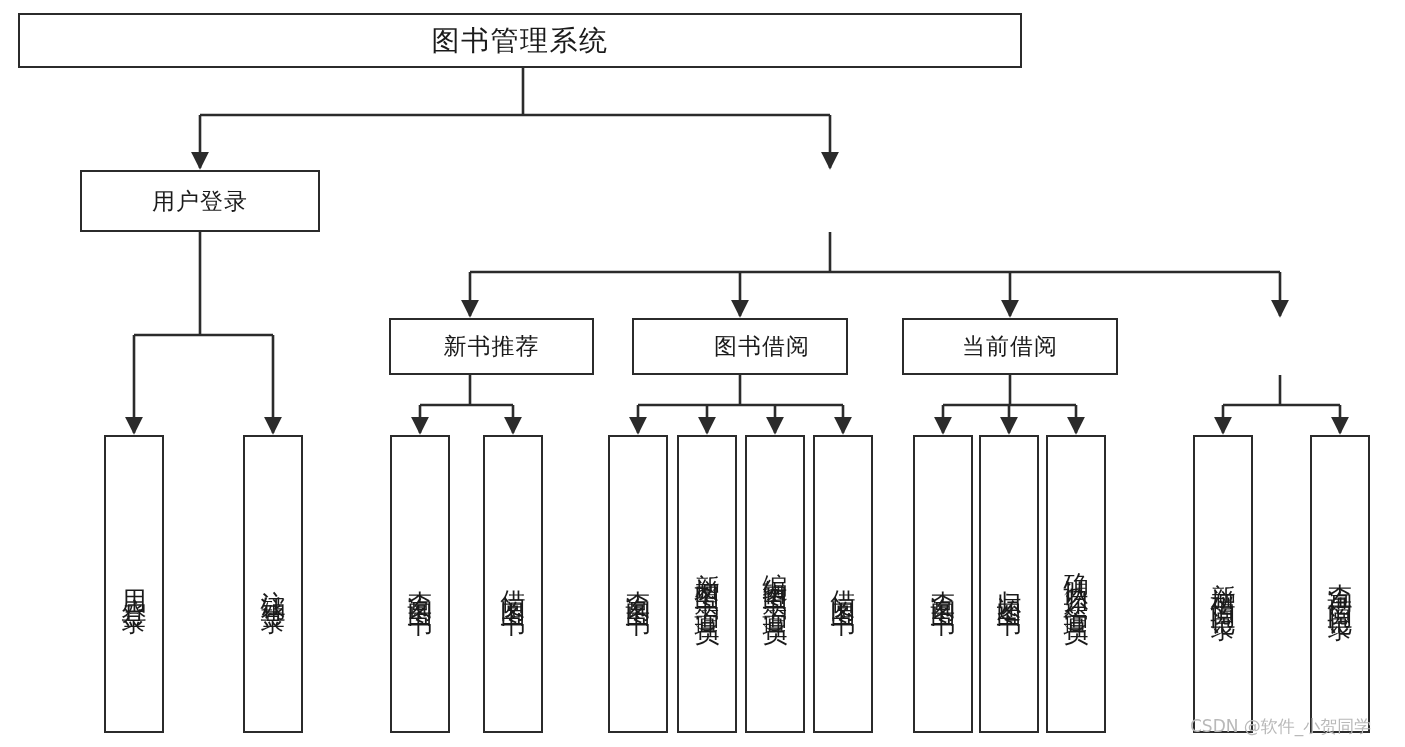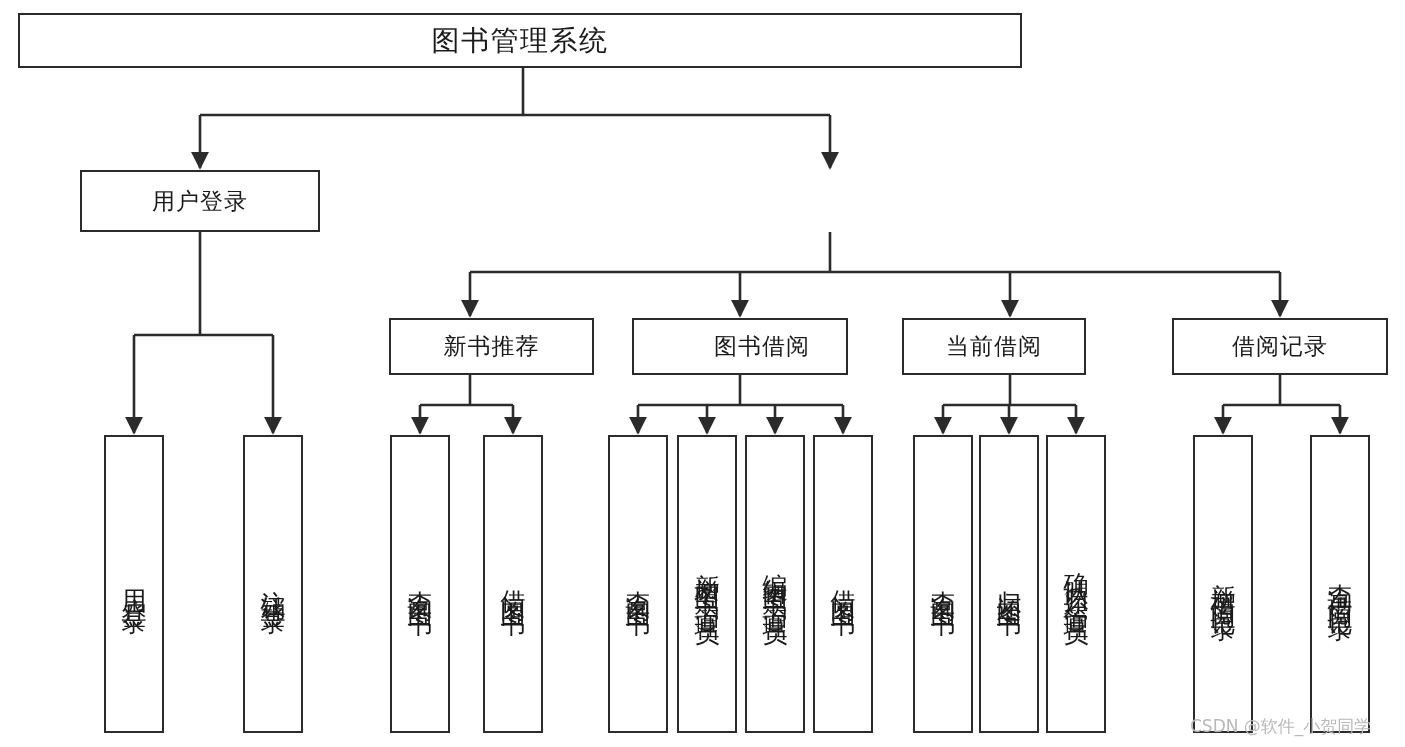--- a/index.html
+++ b/index.html
@@ -132,25 +132,22 @@
   <div class="node horiz" style="left:80px; top:170px; width:240px; height:62px;">
     <span class="label">用户登录</span>
   </div>
 
   <div class="node horiz" style="left:360px; top:318px; width:205px; height:57px;margin-left:29px;">
     <span class="label">新书推荐</span>
   </div>
   <div class="node horiz" style="left:632px; top:318px; width:216px; height:57px;padding-left:44px;">
     <span class="label">图书借阅</span>
   </div>
-  <div class="node horiz" style="left:902px; top:318px; width:184px; height:57px;">
+  <div class="node horiz" style="left:902px; top:318px; width:216px; height:57px;">
     <span class="label">当前借阅</span>
-  </div>
-  <div class="node horiz" style="left:1172px; top:318px; width:216px; height:57px;">
-    <span class="label">借阅记录</span>
   </div>
 
   <div class="node vert" style="left:104px; top:435px; width:60px; height:298px;">
     <span class="label">用户登录</span>
   </div>
   <div class="node vert" style="left:243px; top:435px; width:60px; height:298px;">
     <span class="label">注销登录</span>
   </div>
 
   <div class="node vert" style="left:390px; top:435px; width:60px; height:298px;">

